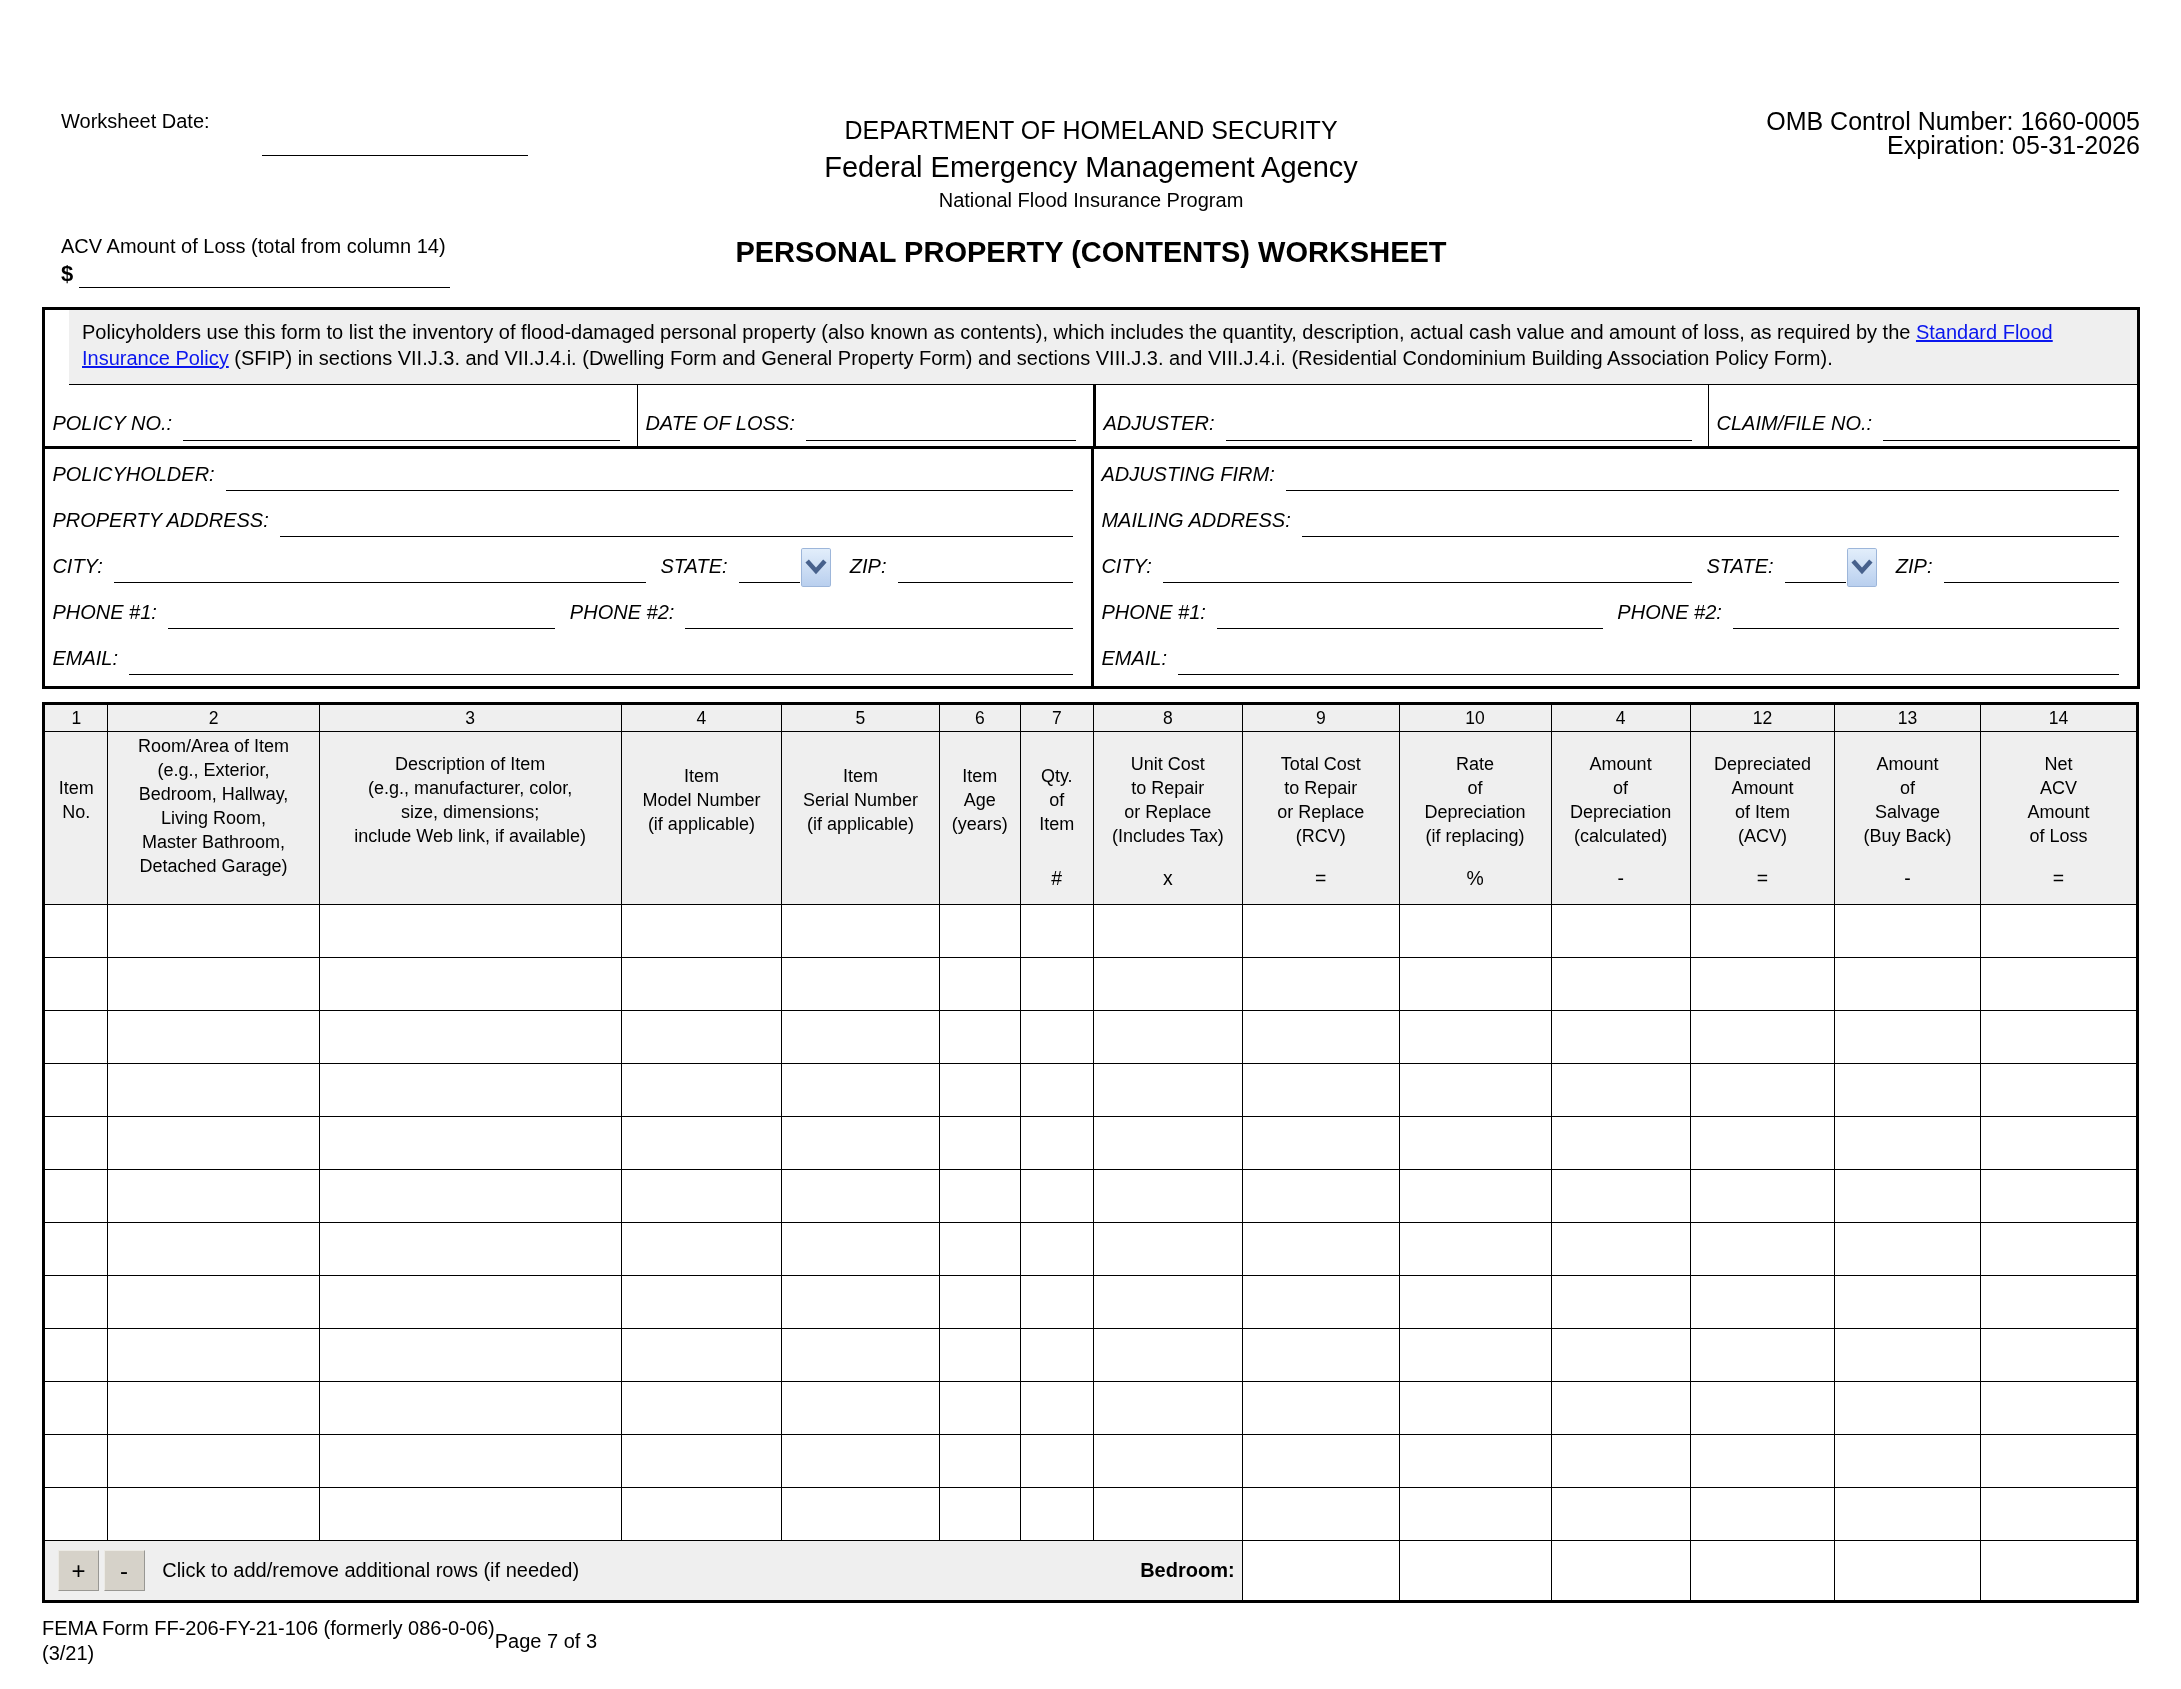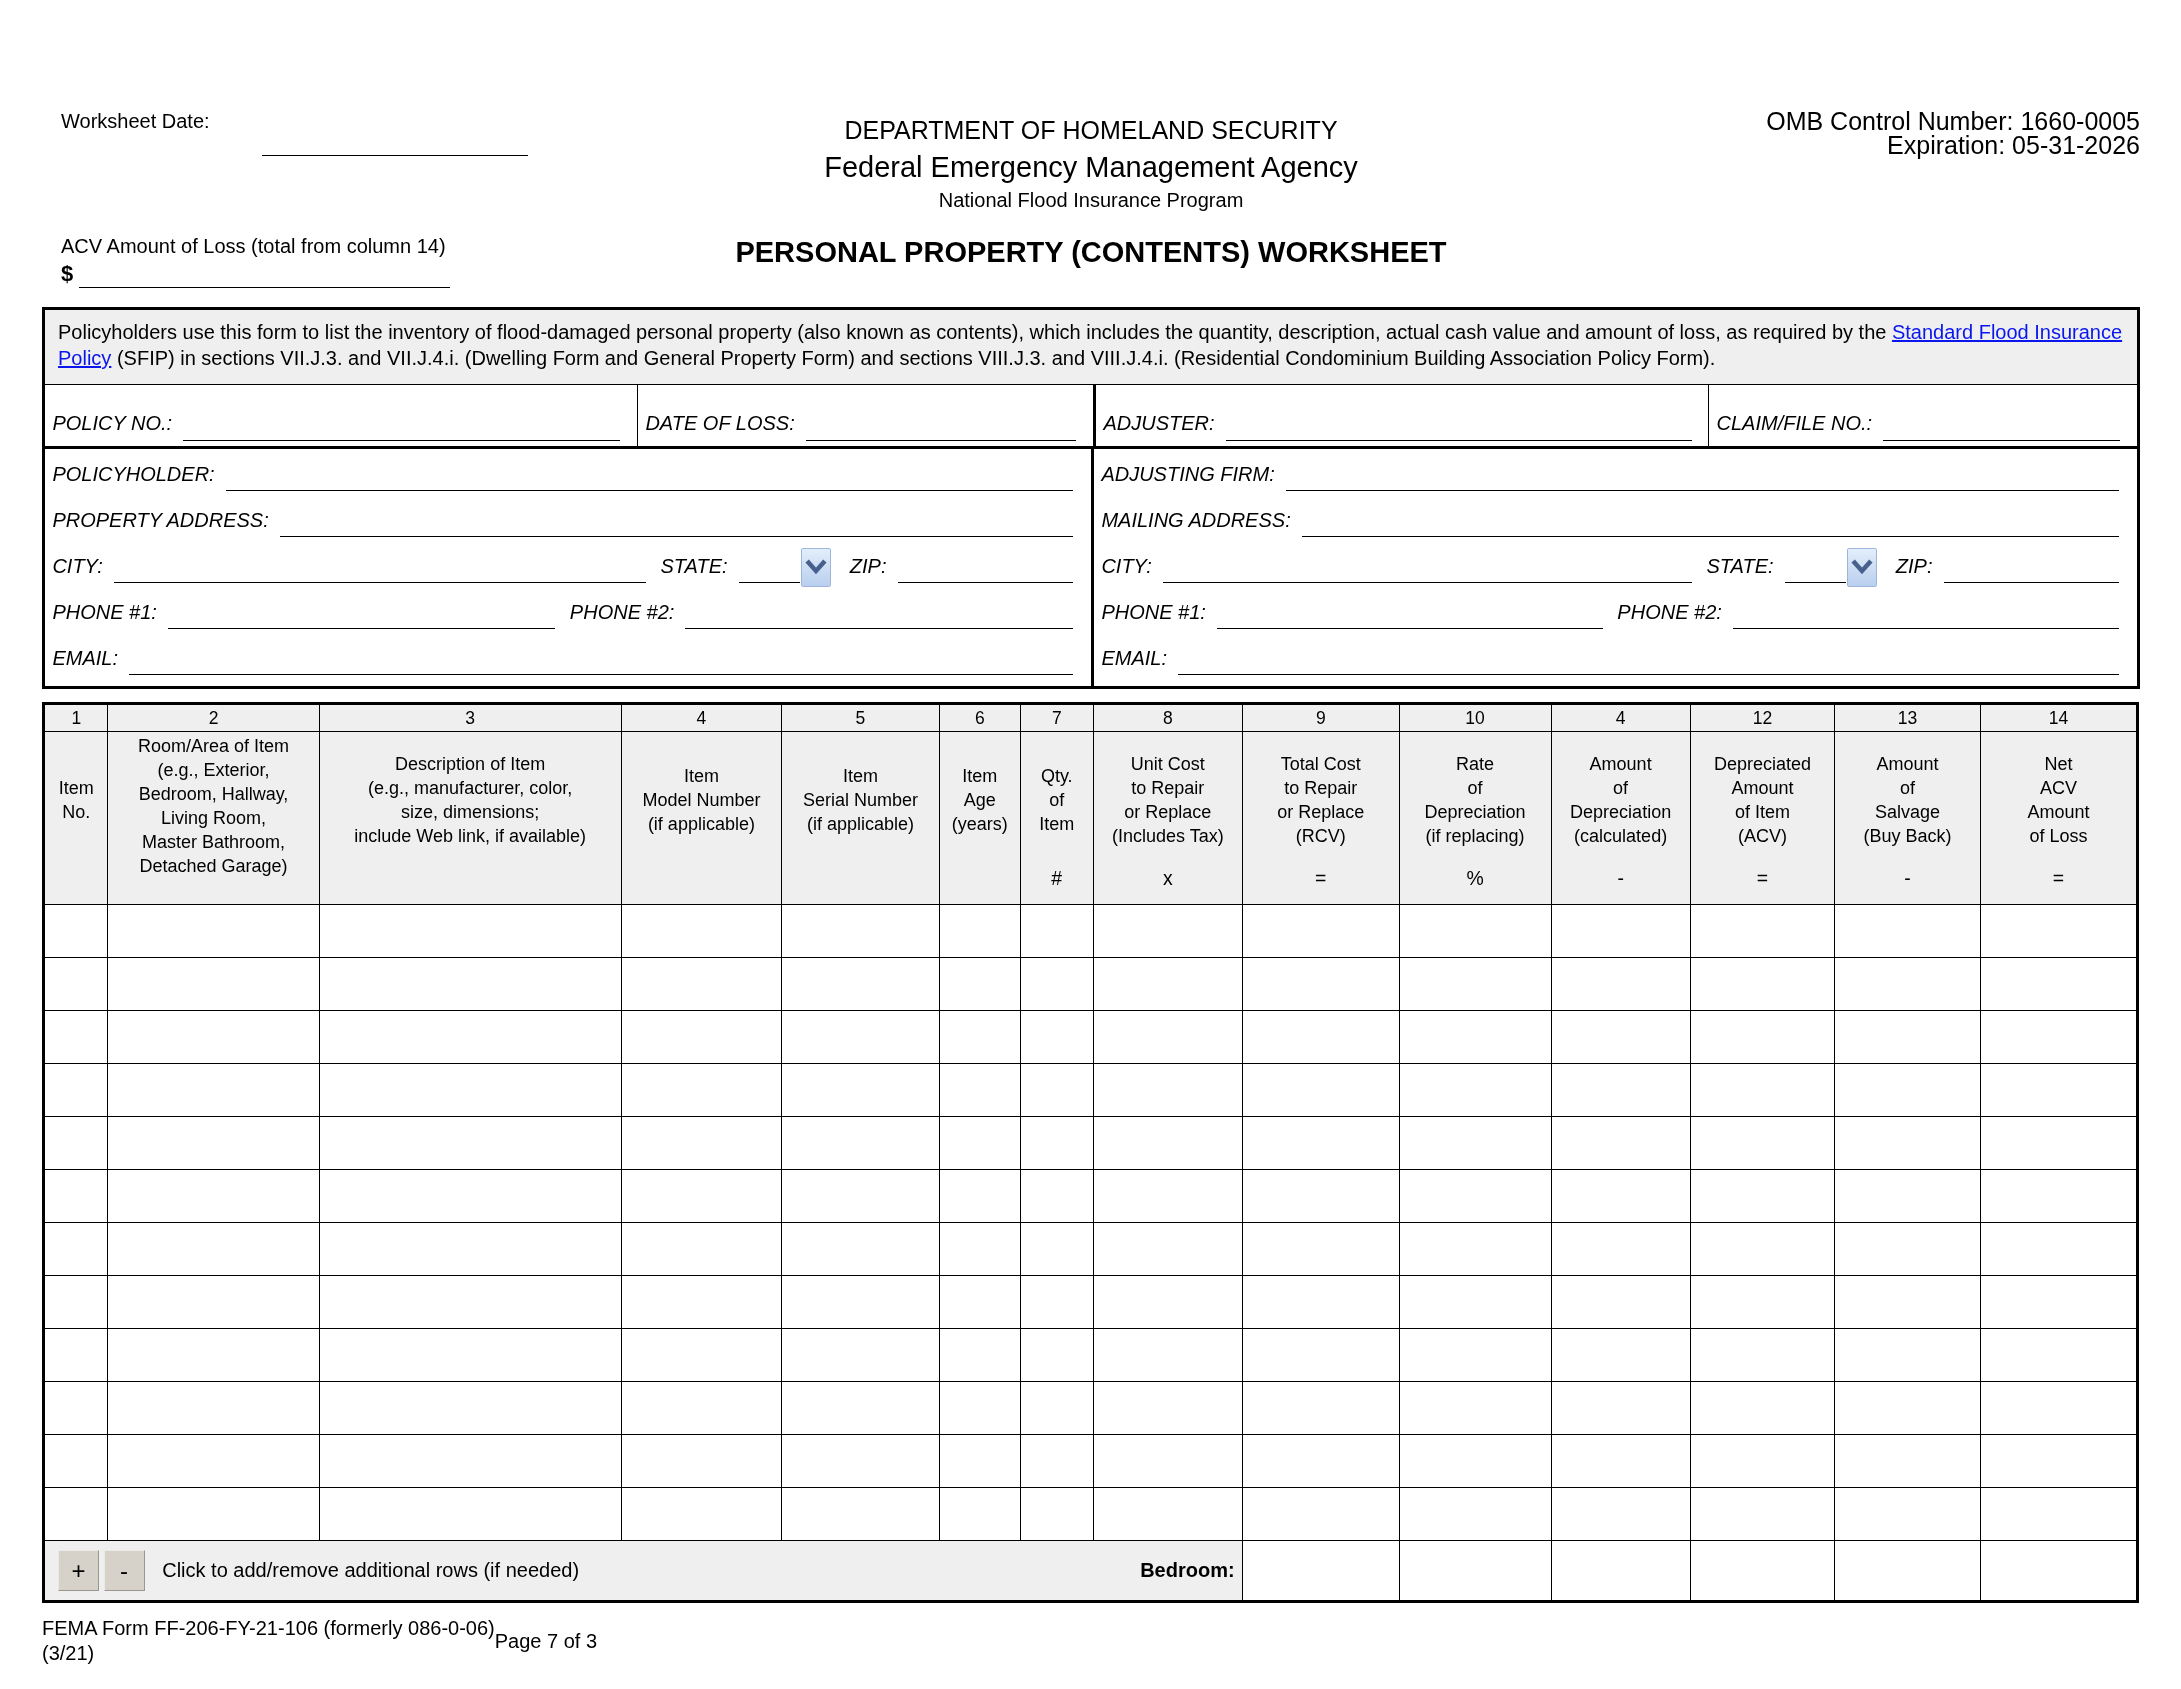--- a/index.html
+++ b/index.html
@@ -18,21 +18,21 @@
   .top-center{position:absolute;left:0;right:0;top:116px;text-align:center;}
   .t1{font-size:25px;line-height:29.5px;}
   .t2{font-size:29px;line-height:33px;margin-top:5.5px;}
   .t3{font-size:20px;line-height:24px;margin-top:3.7px;}
   .t4{font-size:29px;line-height:33px;font-weight:bold;margin-top:24px;}
 
   .top-right{position:absolute;right:42px;top:109px;text-align:right;font-size:25px;line-height:24px;}
 
   
   .box1{margin:0 42px;border:3.7px solid #000;}
-  .instructions{background:#efefef;padding:9.2px 13px 13px 13px;font-size:20px;line-height:26px;border-bottom:1.8px solid #000;}
+  .instructions{background:#efefef;padding:9.2px 13px 13px 13px;font-size:20px;line-height:26px;border-bottom:1.8px solid #000;margin-left:24px;}
   .sfip-link{color:#0a16ee;text-decoration:underline;cursor:pointer;}
 
   .contact-top{display:flex;height:61px;border-bottom:3.7px solid #000;font-size:20px;}
   .ct-cell{display:flex;align-items:flex-end;box-sizing:border-box;padding:0 16.6px 0 7.4px;}
   .ct-c1{width:28.3%;}
   .ct-c2{width:21.8%;border-left:1.8px solid #000;}
   .ct-c3{width:29.4%;border-left:3.7px solid #000;}
   .ct-c4{width:20.5%;border-left:1.8px solid #000;}
 
   .contact-main{display:flex;font-size:20px;}

